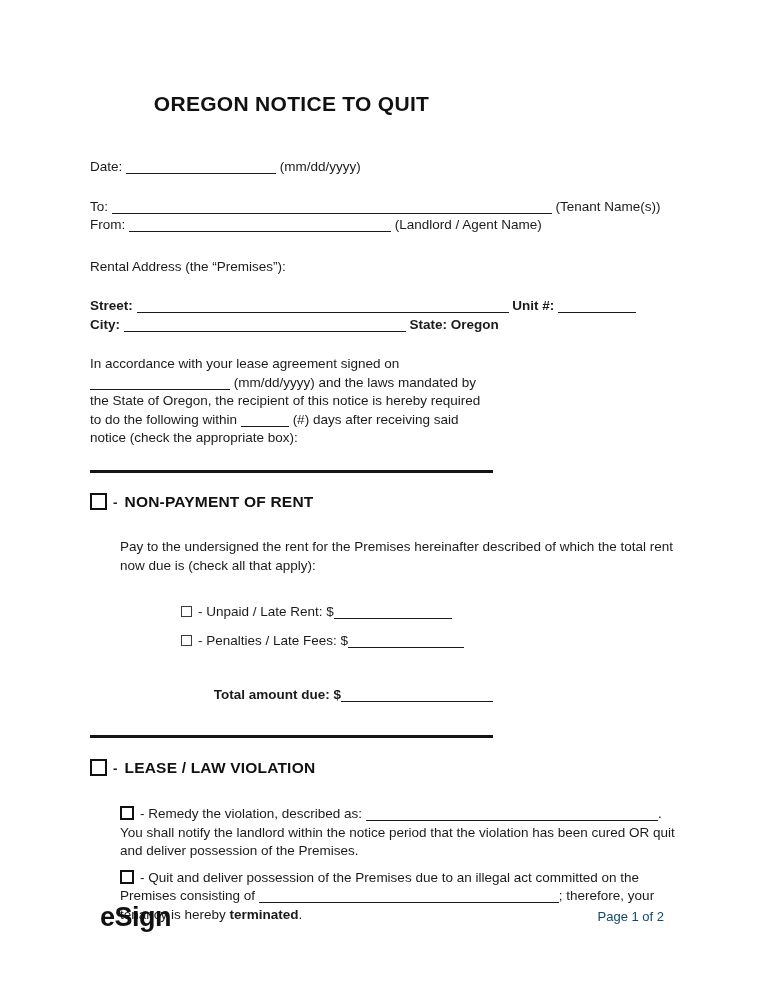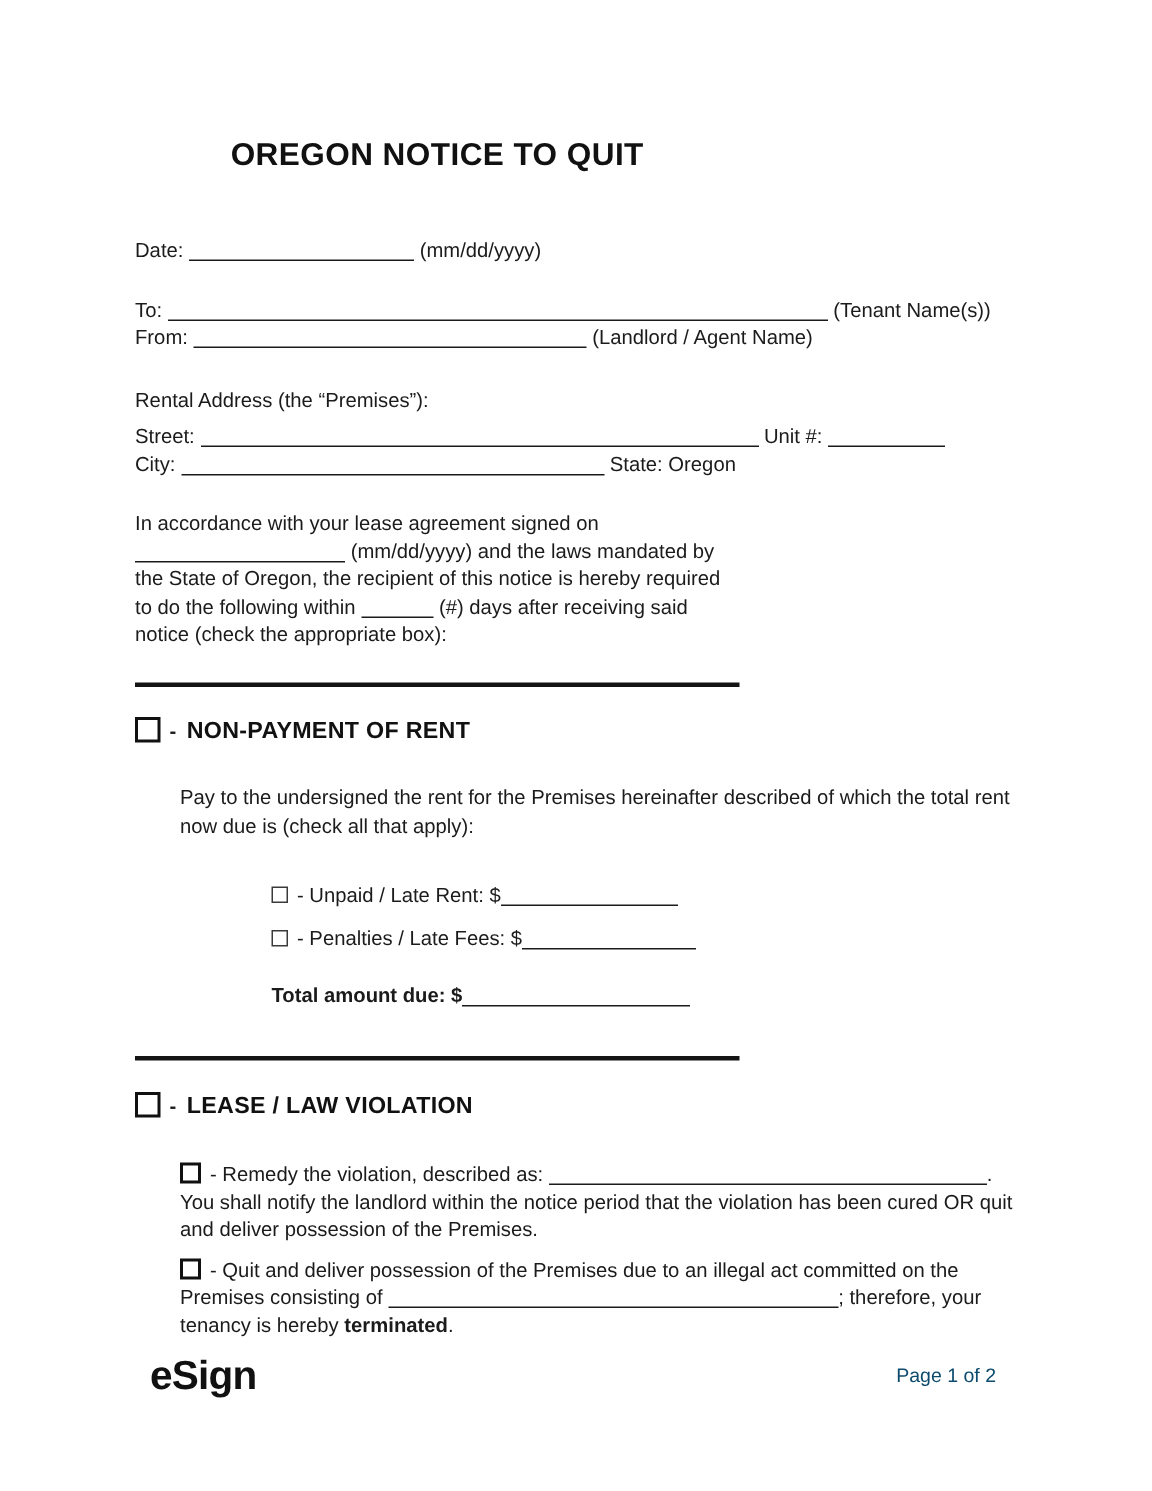--- a/index.html
+++ b/index.html
@@ -22,21 +22,21 @@
   }
   .w150{width:150px}.w440{width:440px}.w262{width:262px}
   .w372{width:372px}.w78{width:78px}.w282{width:282px}
   .w140{width:140px}.w48{width:48px}.w118{width:118px}
   .w116{width:116px}.w152{width:152px}.w292{width:292px}.w300{width:300px}
 
   .row { white-space:nowrap; }
   .date-row { margin-top:42px; }
   .to-from { margin-top:21px; }
   .premises-heading { margin-top:23px; }
-  .street-city { margin-top:6px; }
+  .street-city { margin-top:21px;font-weight:bold; }
   .intro { margin-top:21px; }
 
   .rule {
     border:none; border-top:3px solid #141414; margin:0;
   }
   .rule1 { margin-top:22px; }
   .rule2 { margin-top:30px; }
 
   .checkbox {
     display:inline-block; background:#fff; border:2px solid #111;
@@ -53,21 +53,21 @@
     font-size:15.5px; font-weight:bold; color:#111; letter-spacing:0.2px;
   }
   .sh2 { margin-top:21px; }
 
   .indent-1 { margin-left:30px; }
   .indent-2 { margin-left:91px; }
   .instructions { margin-top:26px; width:560px; }
   .money-item { margin-top:10px; white-space:nowrap; }
   .money-item.first { margin-top:28px; }
   .money-item .cb-small { margin-right:6px; }
-  .total-row { margin-top:20px; font-weight:bold; white-space:nowrap; }
+  .total-row { margin-top:36px; font-weight:bold; white-space:nowrap;text-align:right; }
 
   .remedy-line { margin-top:27px; white-space:nowrap; }
   .remedy-line .cb-medium, .quit-para .cb-medium { margin-right:6px; }
   .violation-body { width:558px; }
   .quit-para { margin-top:8px; width:558px; }
   .bold { font-weight:bold; }
 
   .footer {
     position:absolute; left:100px; right:104px; top:908px;
     display:flex; justify-content:space-between; align-items:center;

